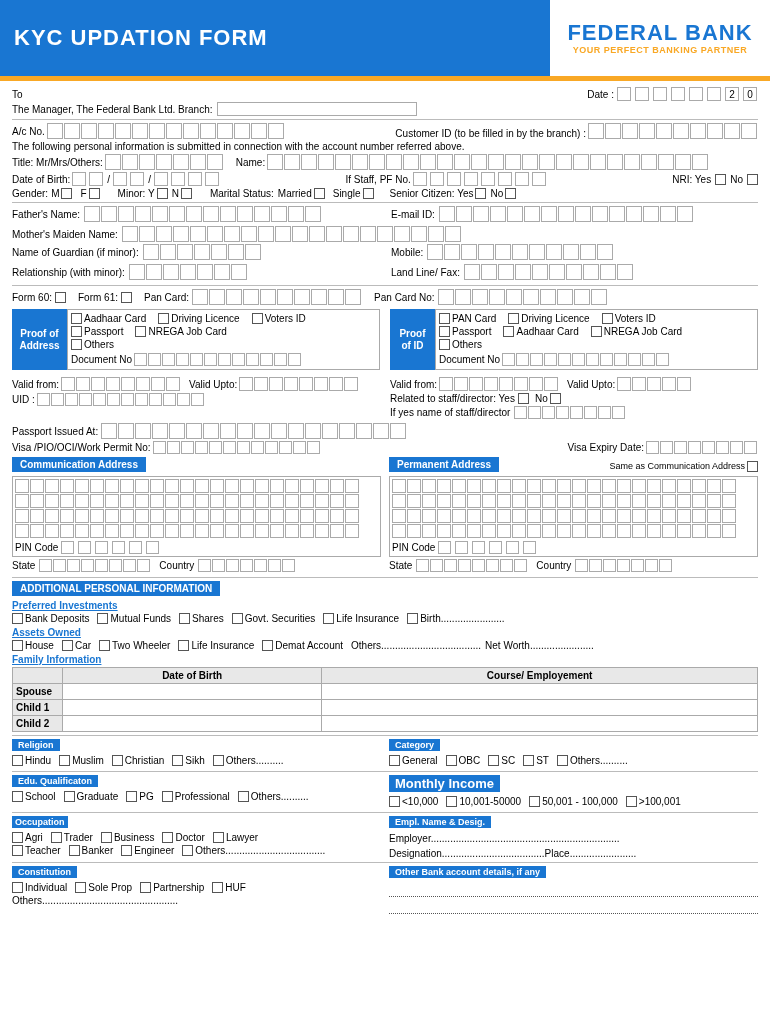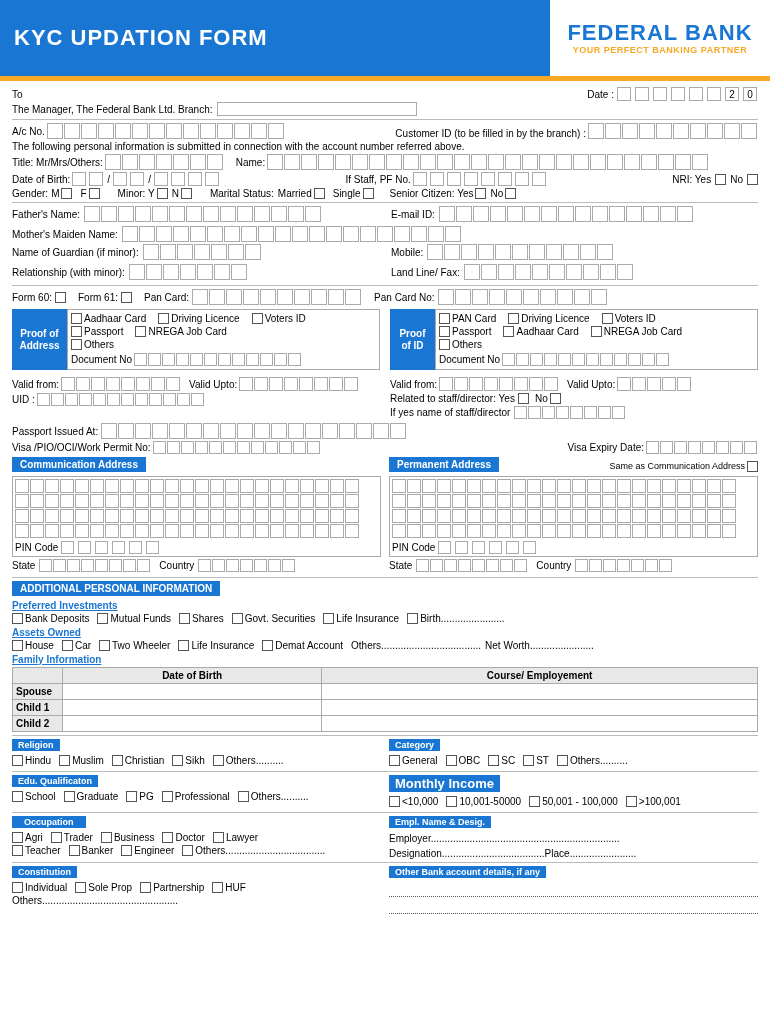--- a/index.html
+++ b/index.html
@@ -1306,21 +1306,21 @@
               <span class="checkbox"></span>
               <span>&gt;100,001</span>
             </div>
         </div>
       </div>
     </div>
     <hr class="divider">
 
     <div style="display:flex;gap:8px;margin-bottom:3px;">
       <div style="flex:1;">
-        <span class="section-label" style="font-size:9px;padding:1px 12px;">Occupation</span>
+        <span class="section-label" style="font-size:9px;padding:1px 3px;">Occupation</span>
         <div class="row" style="margin-top:2px;gap:4px;flex-wrap:wrap;">
           <div class="checkbox-item">
               <span class="checkbox"></span>
               <span>Agri</span>
             </div>
           <div class="checkbox-item">
               <span class="checkbox"></span>
               <span>Trader</span>
             </div>
           <div class="checkbox-item">

